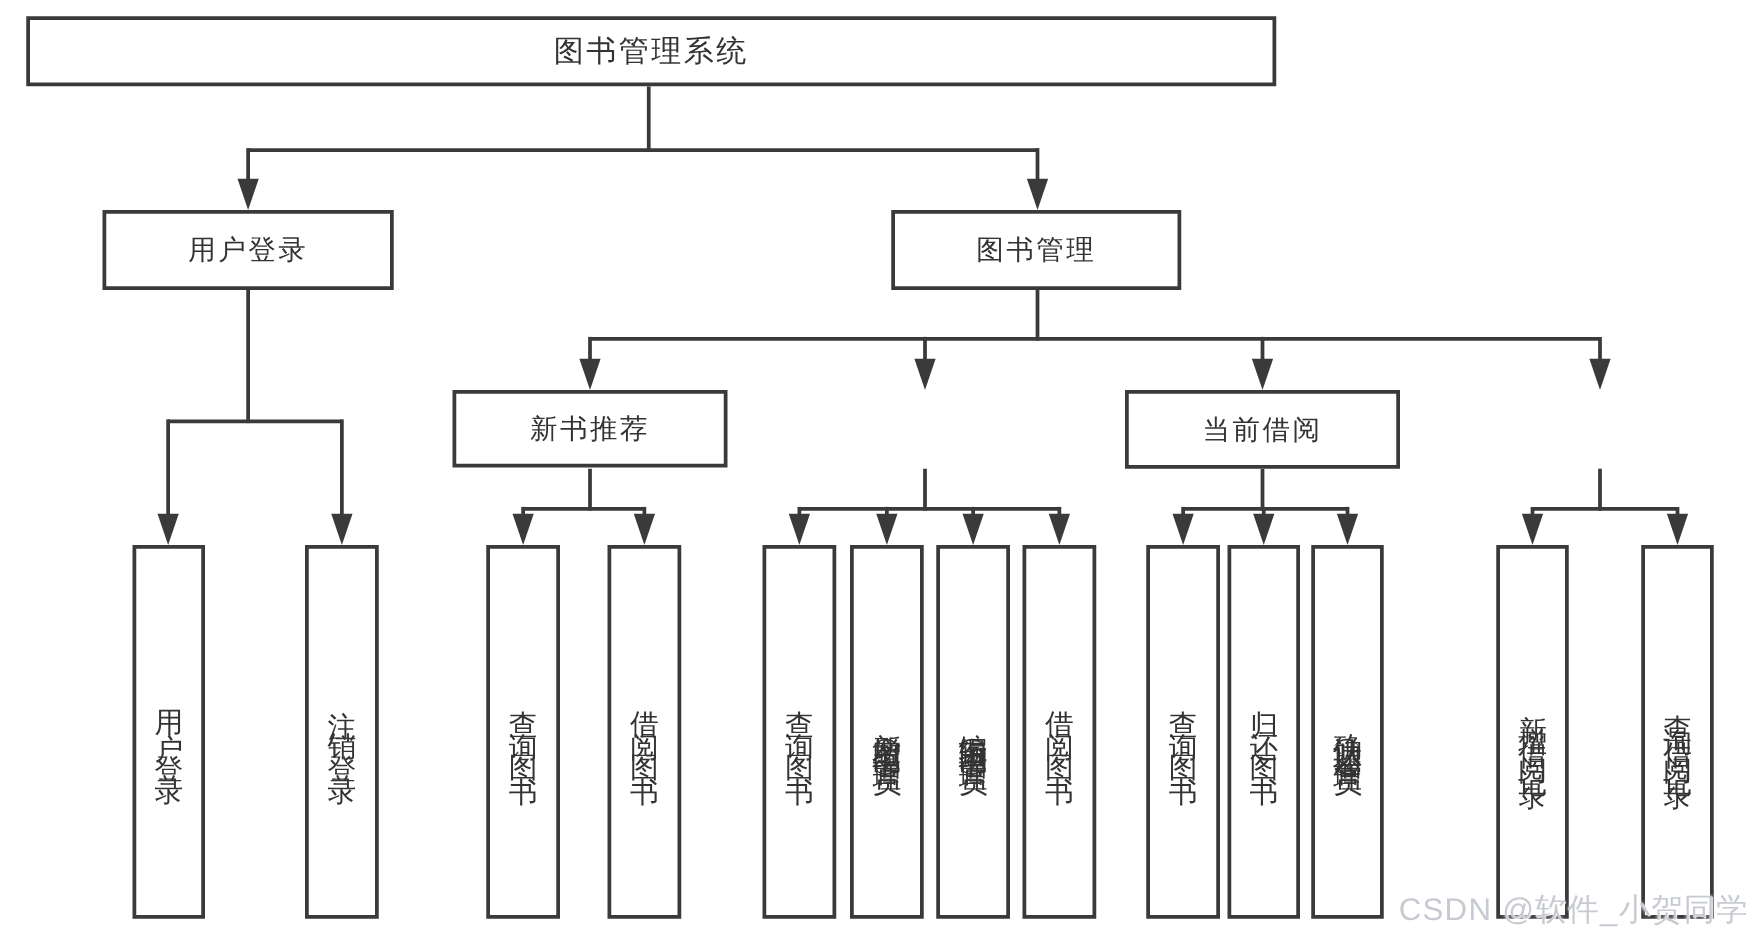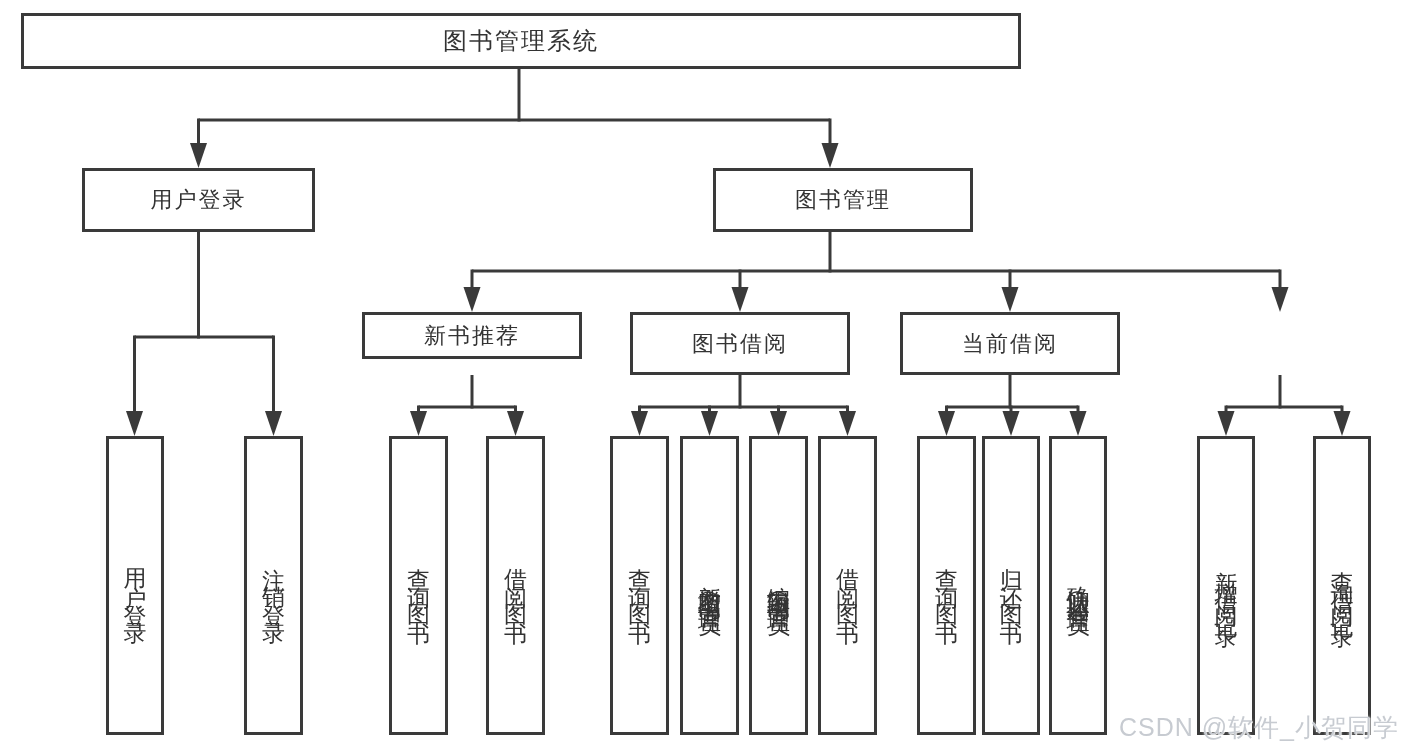--- a/index.html
+++ b/index.html
@@ -98,29 +98,26 @@
     </g>
   </svg>
 
   <div class="node rootnode" style="left:21px;top:13px;width:1000px;height:56px;">
     <span>图书管理系统</span>
   </div>
 
   <div class="node hnode" style="left:82px;top:168px;width:233px;height:64px;">
     <span>用户登录</span>
   </div>
-  <div class="node hnode" style="left:713px;top:168px;width:260px;height:64px;">
+  <div class="node hnode" style="left:713px;top:168px;width:232px;height:64px;">
     <span>图书管理</span>
   </div>
 
-  <div class="node hnode" style="left:362px;top:312px;width:220px;height:47px;">
+  <div class="node hnode" style="left:362px;top:312px;width:220px;height:62px;">
     <span>新书推荐</span>
-  </div>
-  <div class="node hnode" style="left:630px;top:312px;width:220px;height:63px;">
-    <span>图书借阅</span>
   </div>
   <div class="node hnode" style="left:900px;top:312px;width:220px;height:63px;">
     <span>当前借阅</span>
   </div>
 
   <div class="node leaf" style="left:106px;top:436px;width:58px;height:299px;">
     <span class="vtext" style="letter-spacing: 18px;">用户登录</span>
   </div>
   <div class="node leaf" style="left:244px;top:436px;width:59px;height:299px;">
     <span class="vtext" style="letter-spacing: 18px;">注销登录</span>

